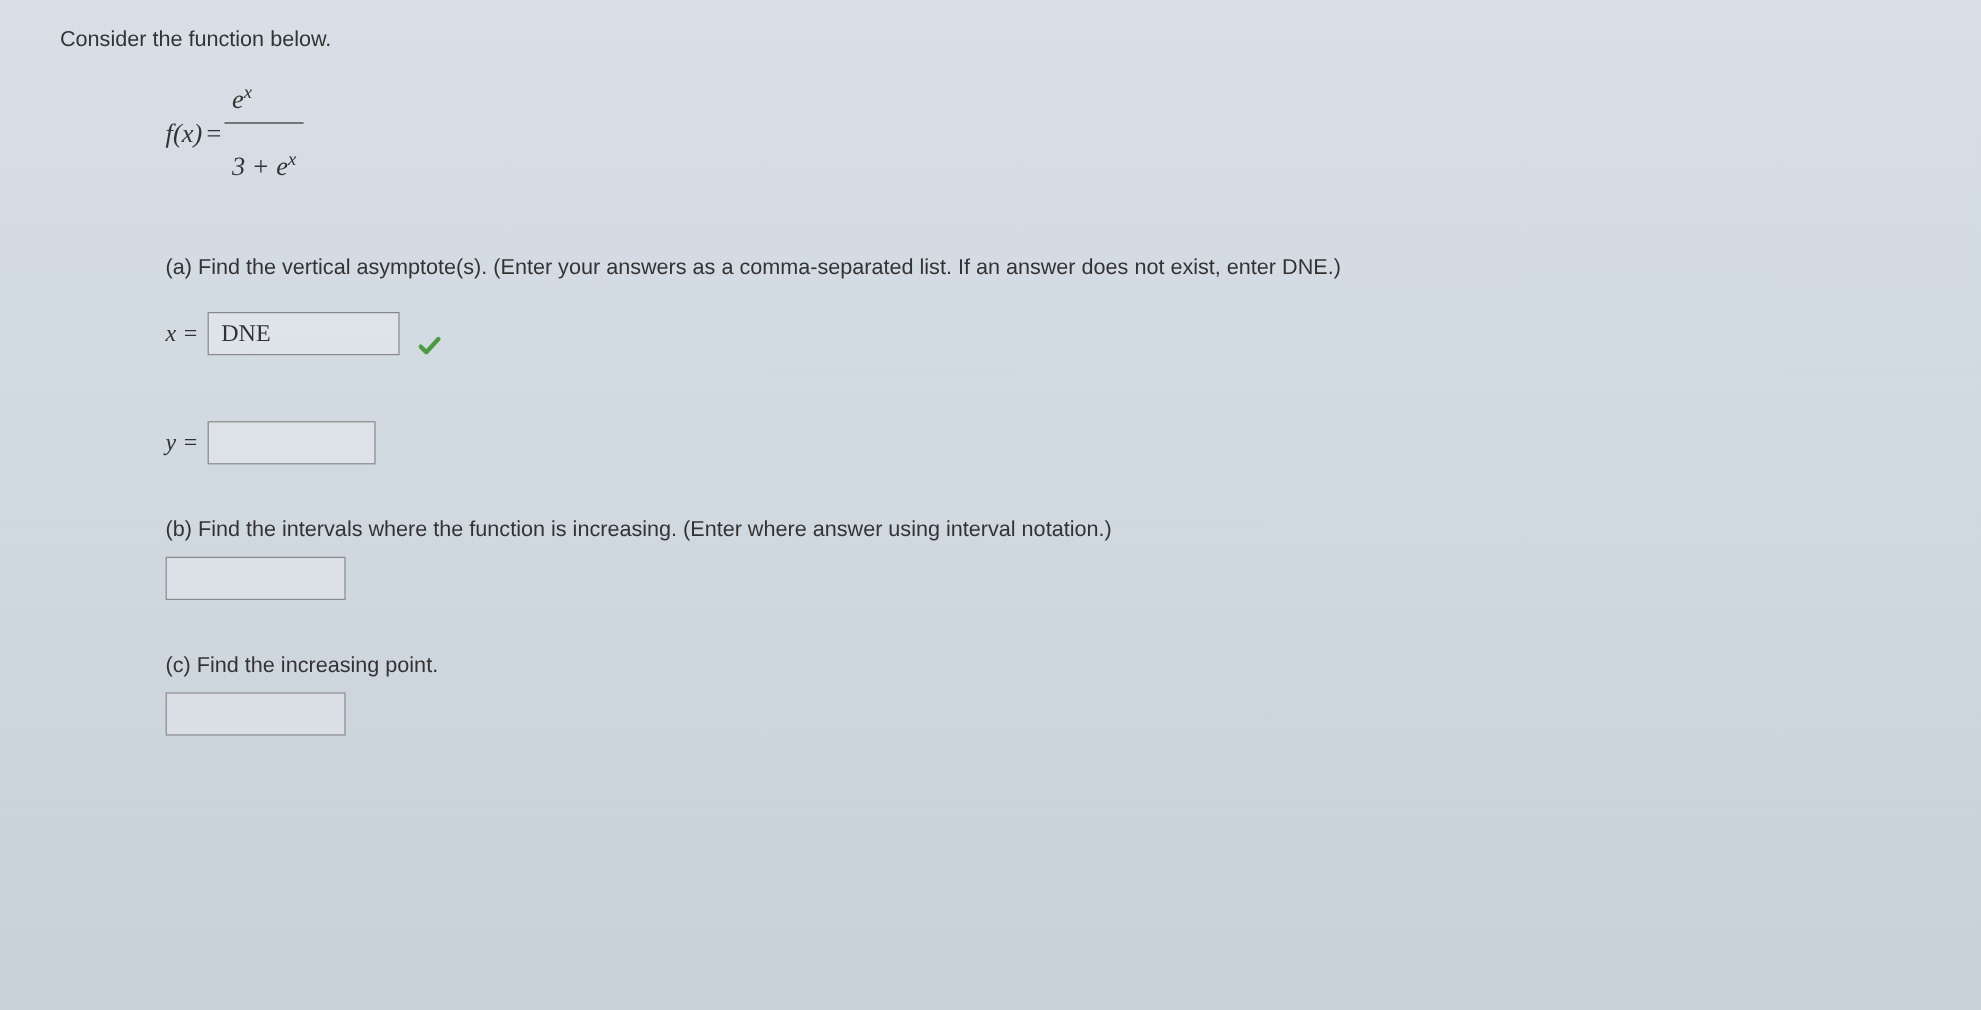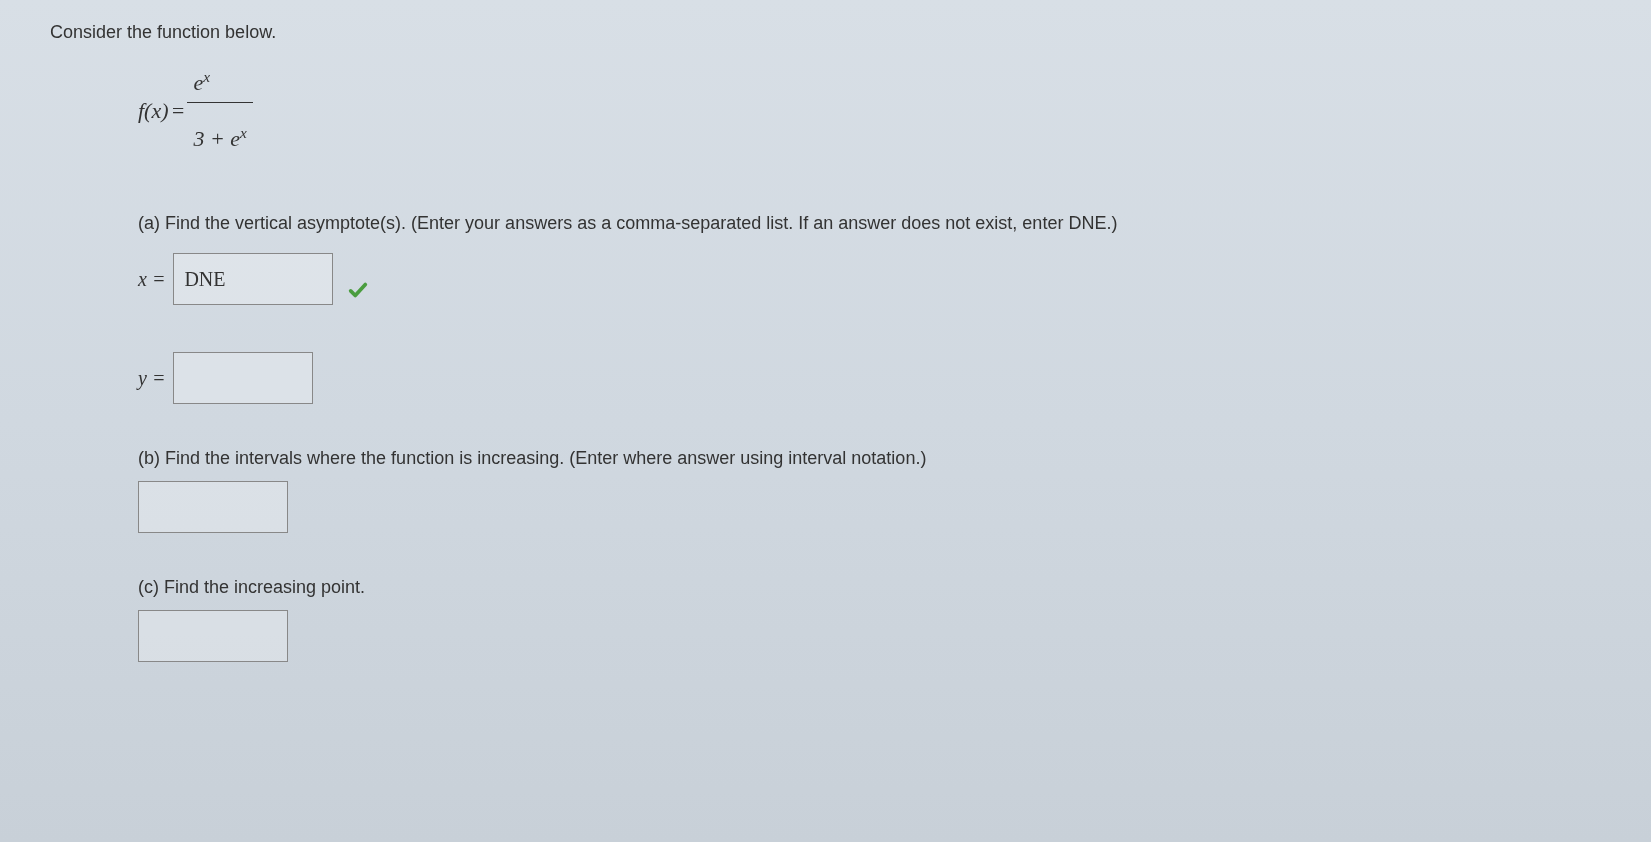--- a/index.html
+++ b/index.html
@@ -52,21 +52,21 @@
     font-size: 18px;
   }
   .var-label {
     font-style: italic;
     font-family: "Times New Roman", serif;
     font-size: 20px;
   }
   .input-box {
     border: 1px solid #888;
     background: rgba(255,255,255,0.25);
-    height: 52px;
+    height: 36px;
     min-width: 160px;
     padding: 4px 10px;
     font-family: "Times New Roman", serif;
     font-size: 20px;
     display: flex;
     align-items: center;
     color: #333;
   }
   .check-icon {
     color: #4a9d3f;

